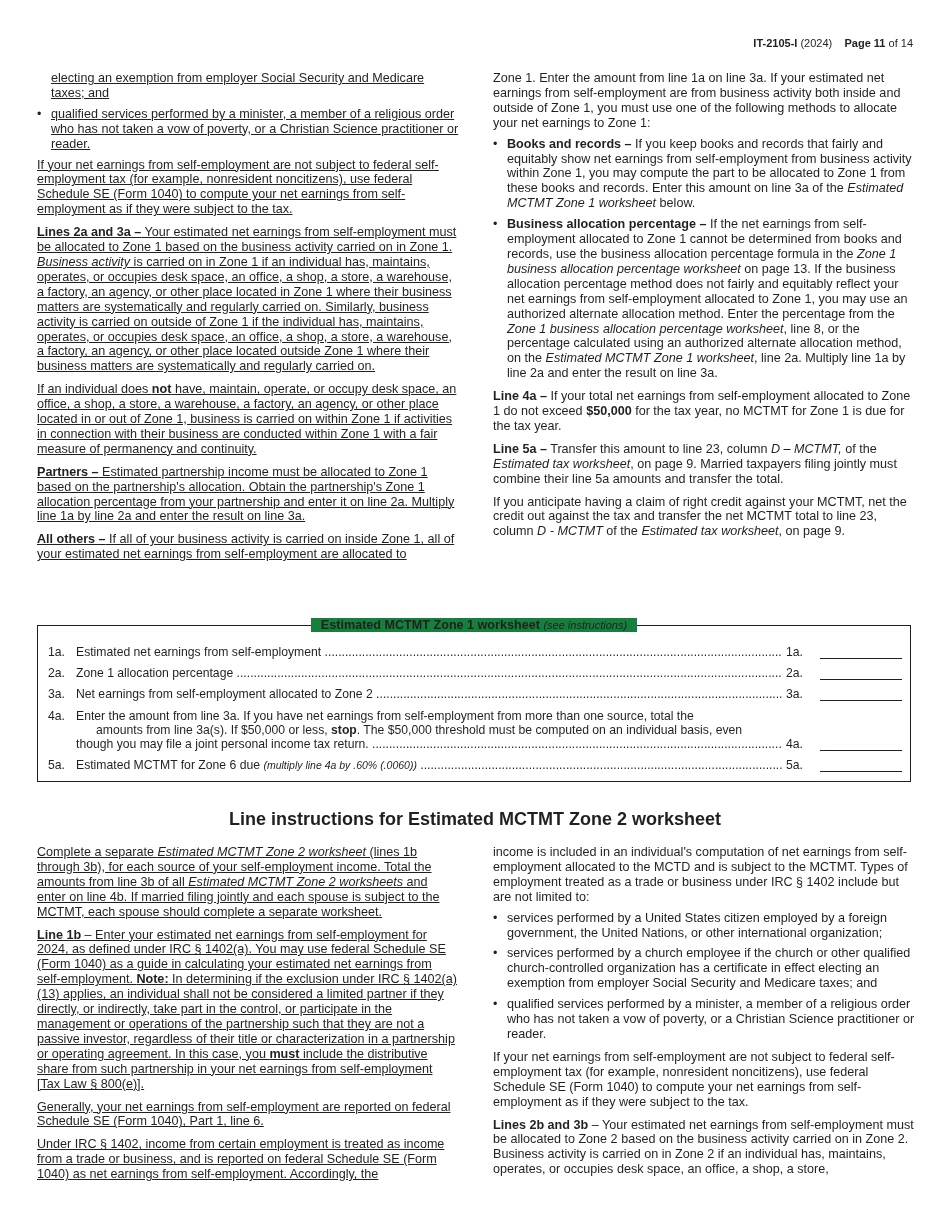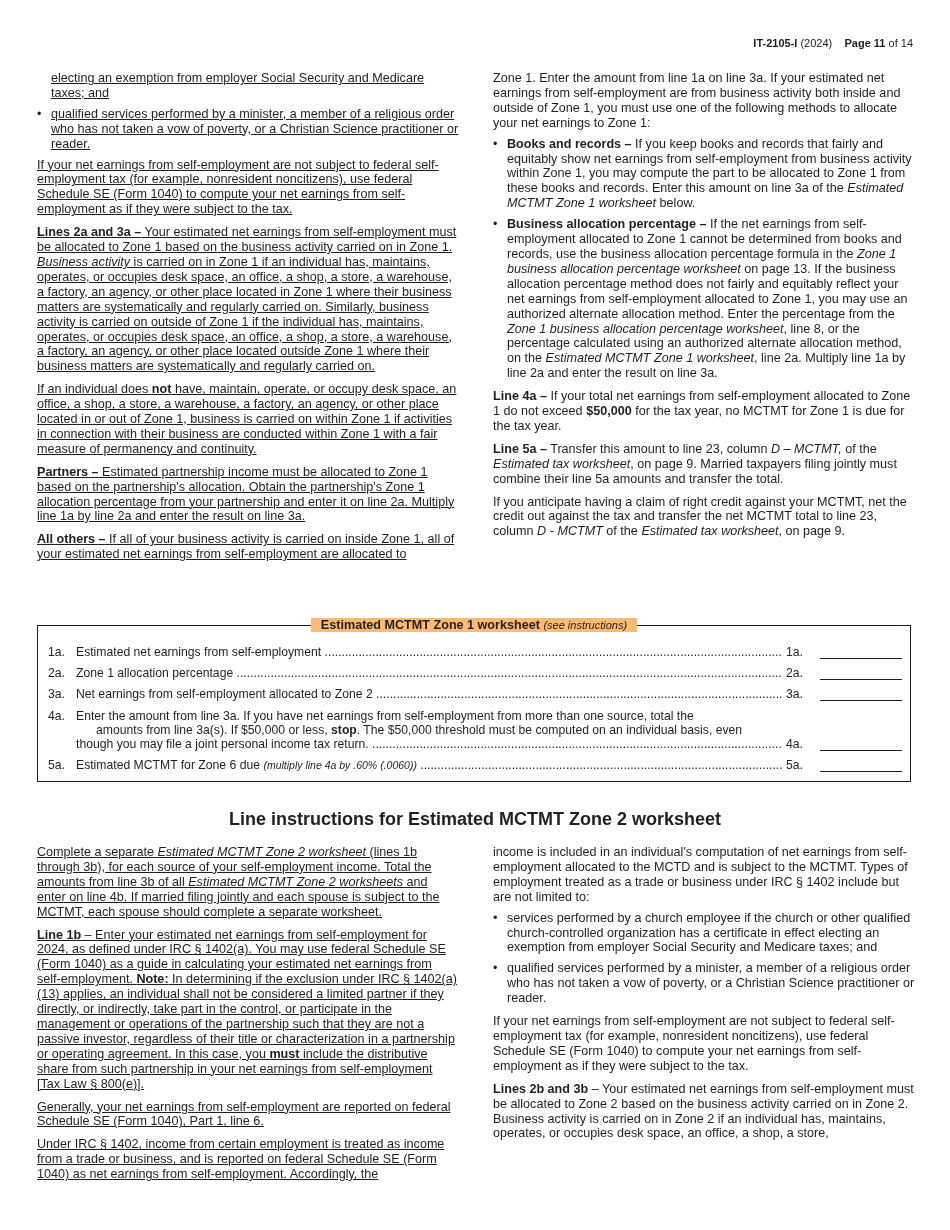--- a/index.html
+++ b/index.html
@@ -24,21 +24,21 @@
     i { font-style: italic; }
 
     .ws-box {
       position: absolute; left: 37px; top: 625px; width: 874px; height: 157px;
       border: 1px solid #231f20; box-sizing: border-box;
     }
     .ws-title {
       position: absolute; left: 0; right: 0; top: -9px; text-align: center;
       font-size: 12.6px; line-height: 16px;
     }
-    .ws-title span.inner { background: #fdba74; padding: 0 10px; }
+    .ws-title span.inner { background: #15803d; padding: 0 10px; }
     .ws-title .sub { font-style: italic; font-size: 11px; }
     .ws-row { position: absolute; left: 10px; right: 8px; font-size: 12.2px; line-height: 14.5px; }
     .ws-row .num { position: absolute; left: 0; width: 28px; }
     .ws-row .desc { position: absolute; left: 28px; right: 120px; overflow: hidden; white-space: nowrap; }
     .ws-row .dots::after {
       content: " ..............................................................................................................................................................................................................";
     }
     .ws-row .linelabel { position: absolute; right: 90px; width: 26px; }
     .ws-row .answer {
       position: absolute; right: 0; width: 82px; height: 13px;
@@ -155,19 +155,20 @@
   </p>
   <p>
     <b>Line 1b</b><span> – Enter your estimated net earnings from self-employment for 2024, as defined under IRC § 1402(a). You may use federal Schedule SE (Form 1040) as a guide in calculating your estimated net earnings from self-employment. </span><b>Note:</b><span> In determining if the exclusion under IRC § 1402(a)(13) applies, an individual shall not be considered a limited partner if they directly, or indirectly, take part in the control, or participate in the management or operations of the partnership such that they are not a passive investor, regardless of their title or characterization in a partnership or operating agreement. In this case, you </span><b>must</b><span> include the distributive share from such partnership in your net earnings from self-employment [Tax Law § 800(e)].</span>
   </p>
   <p>Generally, your net earnings from self-employment are reported on federal Schedule SE (Form 1040), Part 1, line 6.</p>
   <p>Under IRC § 1402, income from certain employment is treated as income from a trade or business, and is reported on federal Schedule SE (Form 1040) as net earnings from self-employment. Accordingly, the</p>
 </div>
 
 <div class="col col-right" style="top:845px;">
   <p style="margin-bottom:6px;">income is included in an individual's computation of net earnings from self-employment allocated to the MCTD and is subject to the MCTMT. Types of employment treated as a trade or business under IRC § 1402 include but are not limited to:</p>
+  <p class="bullet">services performed by a United States citizen employed by a foreign government, the United Nations, or other international organization;</p>
   <p class="bullet">services performed by a church employee if the church or other qualified church-controlled organization has a certificate in effect electing an exemption from employer Social Security and Medicare taxes; and</p>
   <p class="bullet" style="margin-bottom:8px;">qualified services performed by a minister, a member of a religious order who has not taken a vow of poverty, or a Christian Science practitioner or reader.</p>
   <p>If your net earnings from self-employment are not subject to federal self-employment tax (for example, nonresident noncitizens), use federal Schedule SE (Form 1040) to compute your net earnings from self-employment as if they were subject to the tax.</p>
   <p>
     <b>Lines 2b and 3b</b><span> – Your estimated net earnings from self-employment must be allocated to Zone 2 based on the business activity carried on in Zone 2. Business activity is carried on in Zone 2 if an individual has, maintains, operates, or occupies desk space, an office, a shop, a store,</span>
   </p>
 </div>
 
 </body></html>

